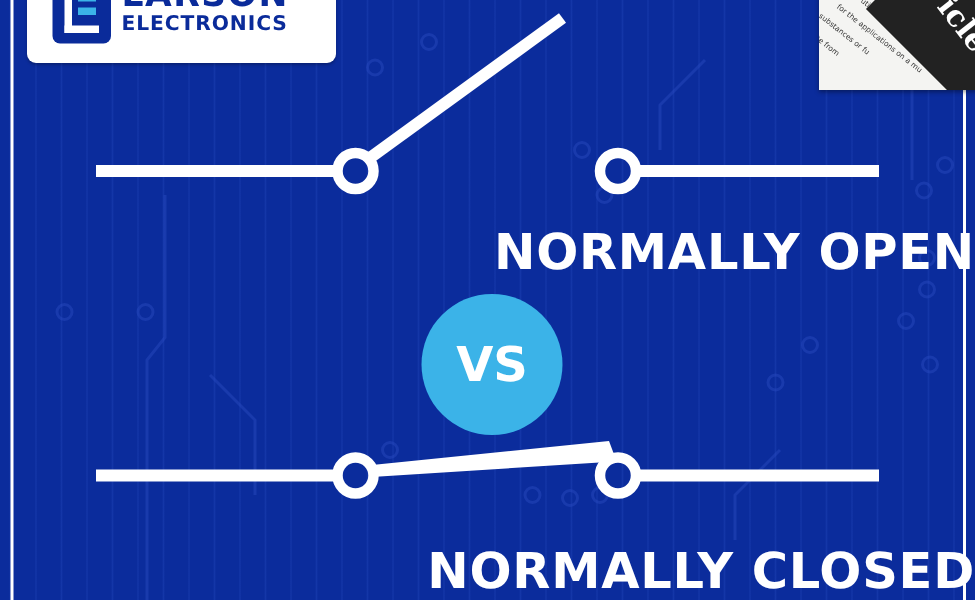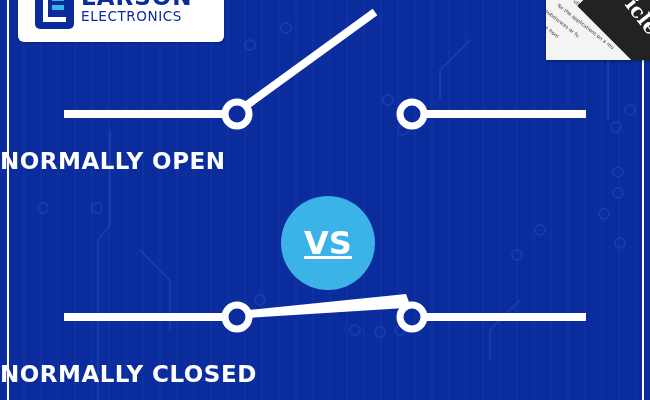--- a/index.html
+++ b/index.html
@@ -25,50 +25,50 @@
     .logo-mark .bar-v { position: absolute; left: 8px; top: 0px; width: 5px; height: 30px; background: #fff; }
     .logo-mark .bar-h { position: absolute; left: 8px; top: 25px; width: 23px; height: 5px; background: #fff; }
     .logo-mark .s1 { position: absolute; left: 17px; top: 4px; width: 12px; height: 5px; background: #3bb3e8; }
     .logo-mark .s2 { position: absolute; left: 17px; top: 13px; width: 12px; height: 5px; background: #3bb3e8; }
     .logo-text-top {
       position: absolute; left: 63px; top: 0px; font-family: "DejaVu Sans", sans-serif;
       font-weight: bold; font-size: 23px; color: #0a2b9a; letter-spacing: 1px; line-height: 22px;
     }
     .logo-text-bottom {
       position: absolute; left: 63px; top: 22px; font-family: "DejaVu Sans", sans-serif;
-      font-weight: normal; font-size: 13.5px; color: #0a2b9a; letter-spacing: 0.6px; line-height: 16px;
+      font-weight: bold; font-size: 13.5px; color: #0a2b9a; letter-spacing: 0.6px; line-height: 16px;
     }
     .sticker {
       position: absolute; left: 546px; top: -4px; width: 110px; height: 64px;
       background: #f4f4f2; overflow: hidden; box-shadow: 0 1px 3px rgba(0,0,0,0.4);
     }
     .sticker .corner {
       position: absolute; right: -42px; top: -40px; width: 100px; height: 100px;
       background: #222; transform: rotate(45deg);
     }
     .sticker .corner-text {
       position: absolute; right: -6px; top: 8px; font-family: "DejaVu Serif", serif;
       font-weight: bold; font-size: 20px; color: #fff; transform: rotate(52deg);
       transform-origin: center;
     }
     .sticker .fine {
       position: absolute; font-family: "DejaVu Sans", sans-serif; font-size: 5px; color: #333;
       white-space: nowrap; transform: rotate(38deg); transform-origin: left top;
     }
     .title {
-      position: absolute; left: 0; width: 650px; text-align: left;
+      position: absolute; left: 0; width: 650px; text-align: right;
       font-family: "DejaVu Sans", sans-serif; font-weight: bold; color: #ffffff;
-      font-size: 23px; letter-spacing: 0.5px;
+      font-size: 33px; letter-spacing: 0.5px;
     }
     .title.open { top: 148px; }
     .title.closed { top: 361px; }
     .vs {
       position: absolute; left: 281px; top: 196px; width: 94px; height: 94px; border-radius: 50%;
       background: #3bb3e8; color: #fff; font-family: "DejaVu Sans", sans-serif; font-weight: bold;
-      font-size: 32px; text-align: center; line-height: 94px; text-decoration: underline;
+      font-size: 32px; text-align: center; line-height: 94px;
     }
   </style>
 </head>
 <body>
 
 <div id="stage">
 
   <svg id="circuit-bg" width="650" height="400">
     <g fill="none" stroke="#2a4cc0" stroke-opacity="0.45" stroke-width="2">
       <circle cx="43" cy="208" r="5"></circle>

